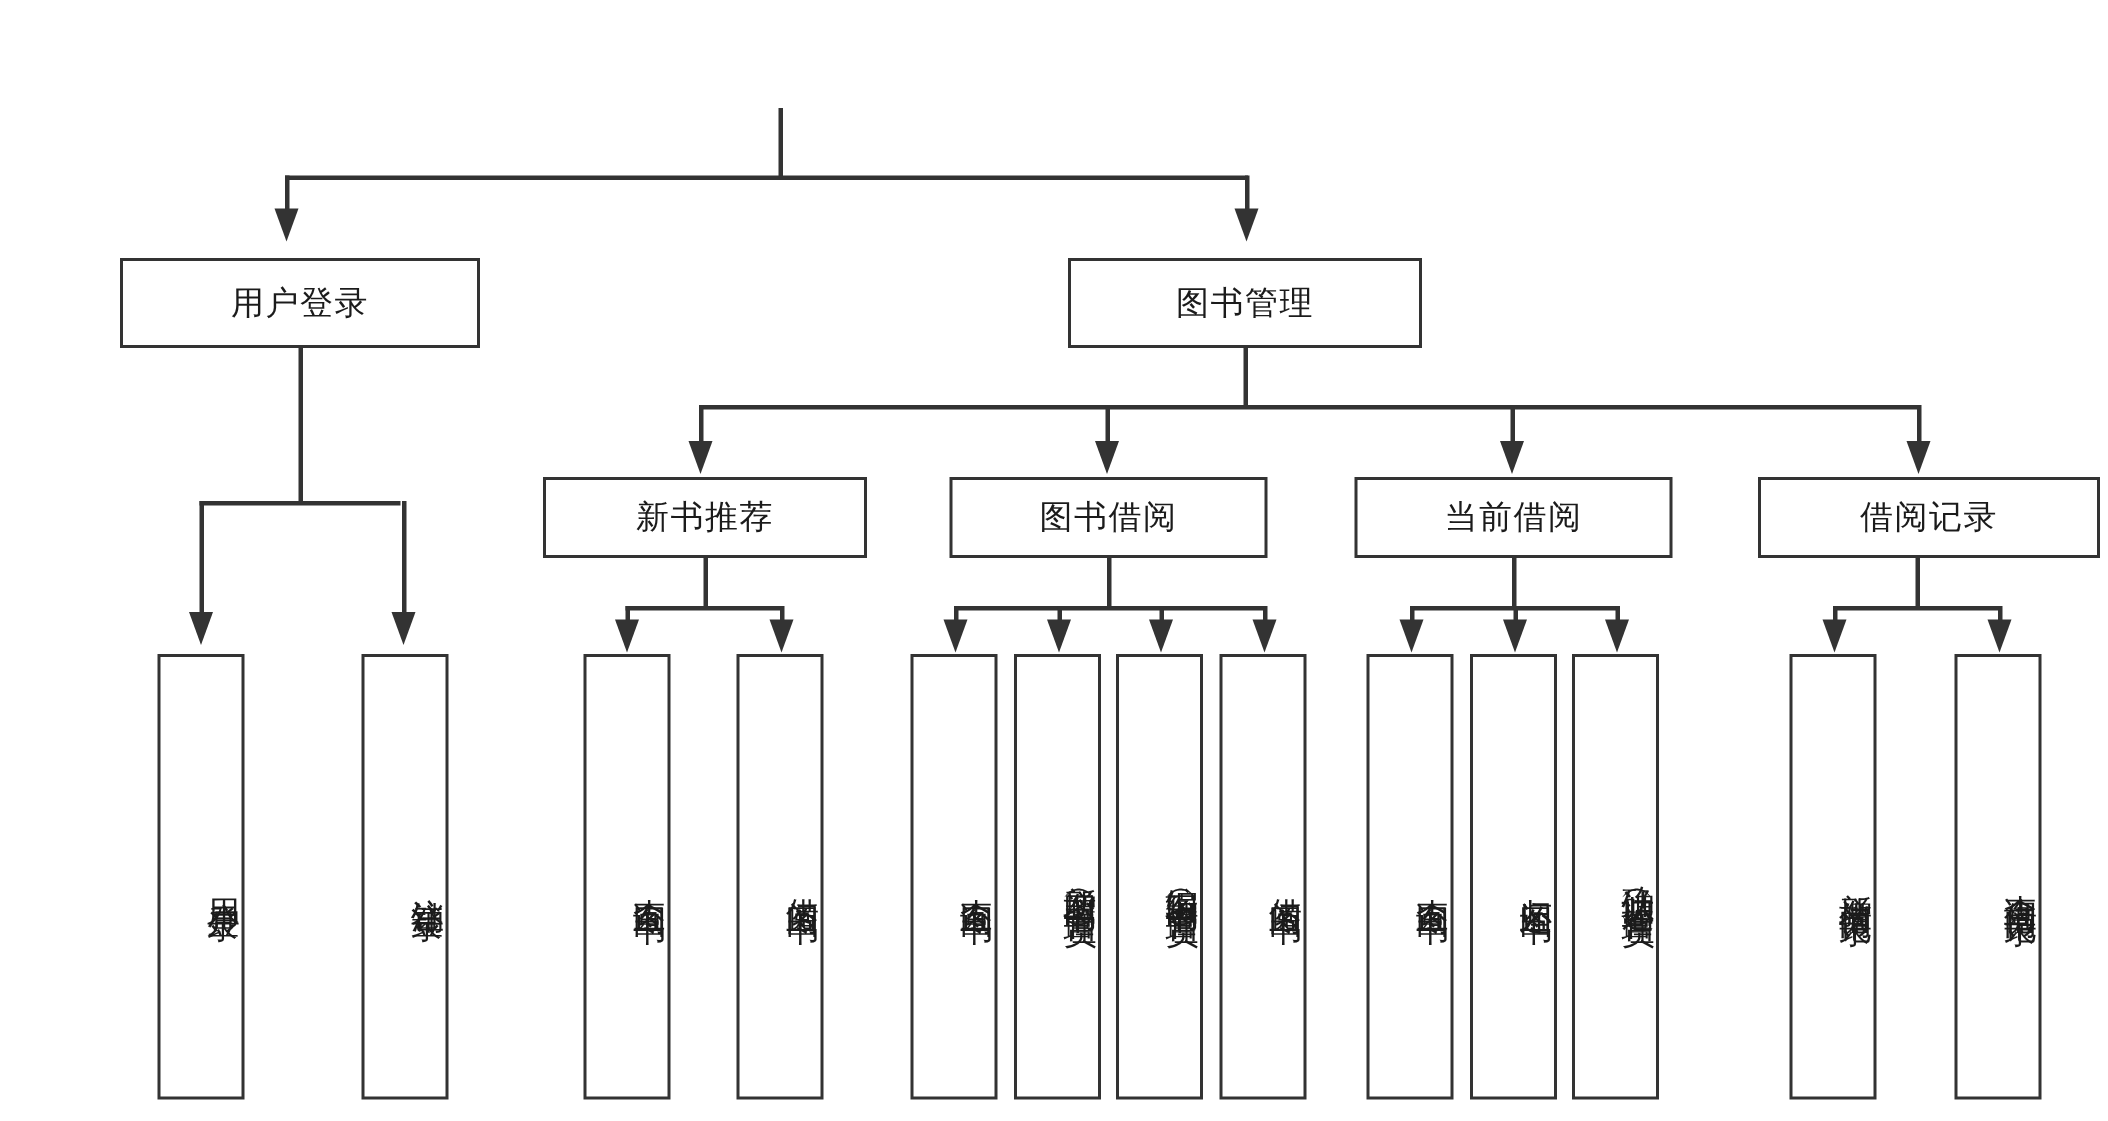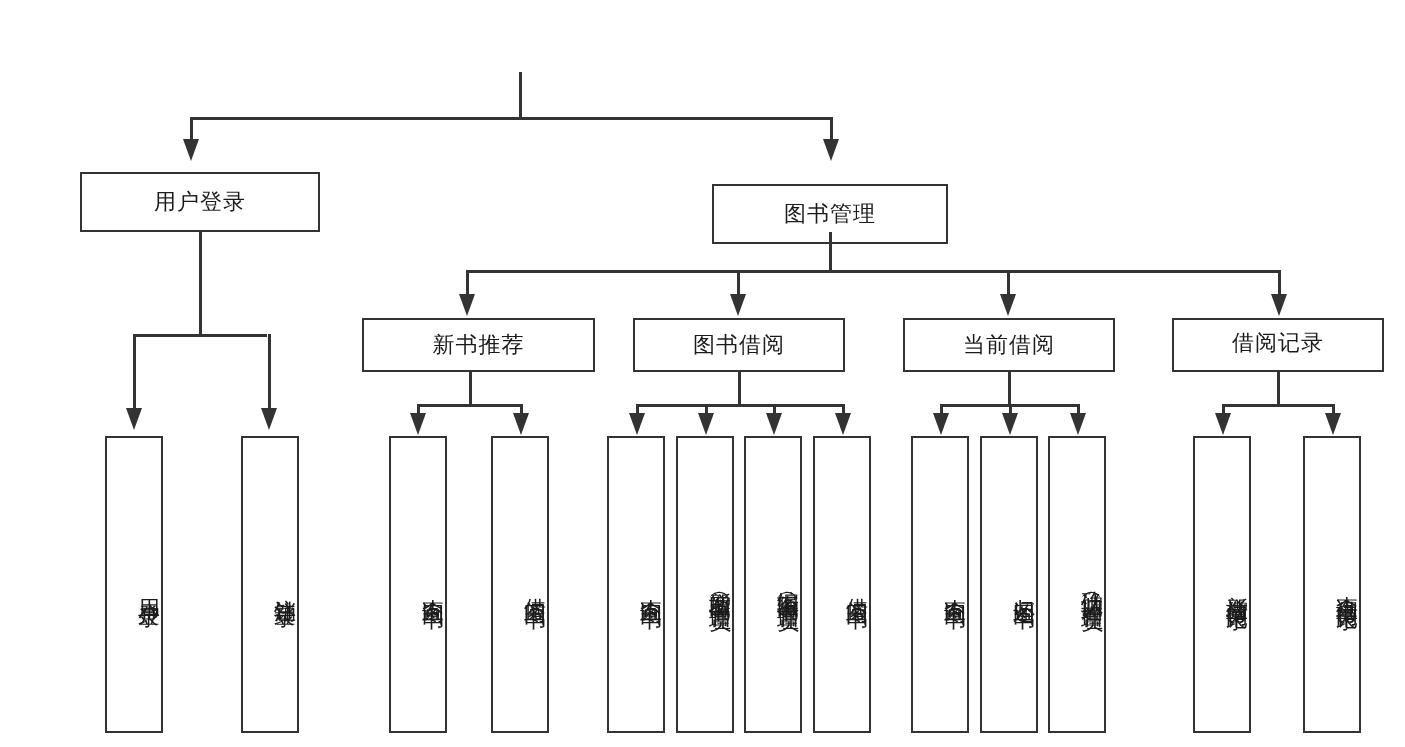--- a/index.html
+++ b/index.html
@@ -86,21 +86,21 @@
   <div class="conn hline" style="left:190px; top:117px; width:642px;"></div>
 
   <div class="conn vline" style="left:190px; top:117px; height:24px;"></div>
   <div class="arrow" style="left:183px; top:139px;"></div>
   <div class="conn vline" style="left:830px; top:117px; height:24px;"></div>
   <div class="arrow" style="left:823px; top:139px;"></div>
 
   <div class="node node-h" style="left:80px; top:172px; width:240px; height:60px;">
     <span>用户登录</span>
   </div>
-  <div class="node node-h" style="left:712px; top:184px; width:236px; height:60px;">
+  <div class="node node-h" style="left:712px; top:172px; width:236px; height:60px;">
     <span>图书管理</span>
   </div>
 
   <div class="conn vline" style="left:199px; top:232px; height:104px;"></div>
   <div class="conn hline" style="left:133px; top:334px; width:134px;"></div>
   <div class="conn vline" style="left:133px; top:334px; height:75px;"></div>
   <div class="arrow" style="left:126px; top:408px;"></div>
   <div class="conn vline" style="left:268px; top:334px; height:75px;"></div>
   <div class="arrow" style="left:261px; top:408px;"></div>
 
@@ -108,30 +108,30 @@
   <div class="conn hline" style="left:466px; top:270px; width:812px;"></div>
   <div class="conn vline" style="left:466px; top:270px; height:25px;"></div>
   <div class="arrow" style="left:459px; top:294px;"></div>
   <div class="conn vline" style="left:737px; top:270px; height:25px;"></div>
   <div class="arrow" style="left:730px; top:294px;"></div>
   <div class="conn vline" style="left:1007px; top:270px; height:25px;"></div>
   <div class="arrow" style="left:1000px; top:294px;"></div>
   <div class="conn vline" style="left:1278px; top:270px; height:25px;"></div>
   <div class="arrow" style="left:1271px; top:294px;"></div>
 
-  <div class="node node-h" style="left:362px; top:318px; width:233px; height:54px;">
+  <div class="node node-h" style="left:362px; top:318px; width:216px; height:54px;">
     <span>新书推荐</span>
   </div>
   <div class="node node-h" style="left:903px; top:318px; width:212px; height:54px;">
     <span>当前借阅</span>
   </div>
   <div class="node node-h" style="left:633px; top:318px; width:212px; height:54px;">
     <span>图书借阅</span>
   </div>
-  <div class="node node-h" style="left:1172px; top:318px; width:212px; height:54px;font-family:Liberation Mono, monospace;">
+  <div class="node node-h" style="left:1172px; top:318px; width:228px; height:54px;">
     <span>借阅记录</span>
   </div>
 
   <div class="conn vline" style="left:469px; top:372px; height:34px;"></div>
   <div class="conn hline" style="left:417px; top:404px; width:105px;"></div>
   <div class="conn vline" style="left:417px; top:404px; height:12px;"></div>
   <div class="arrow" style="left:410px; top:413px;"></div>
   <div class="conn vline" style="left:520px; top:404px; height:12px;"></div>
   <div class="arrow" style="left:513px; top:413px;"></div>
 

